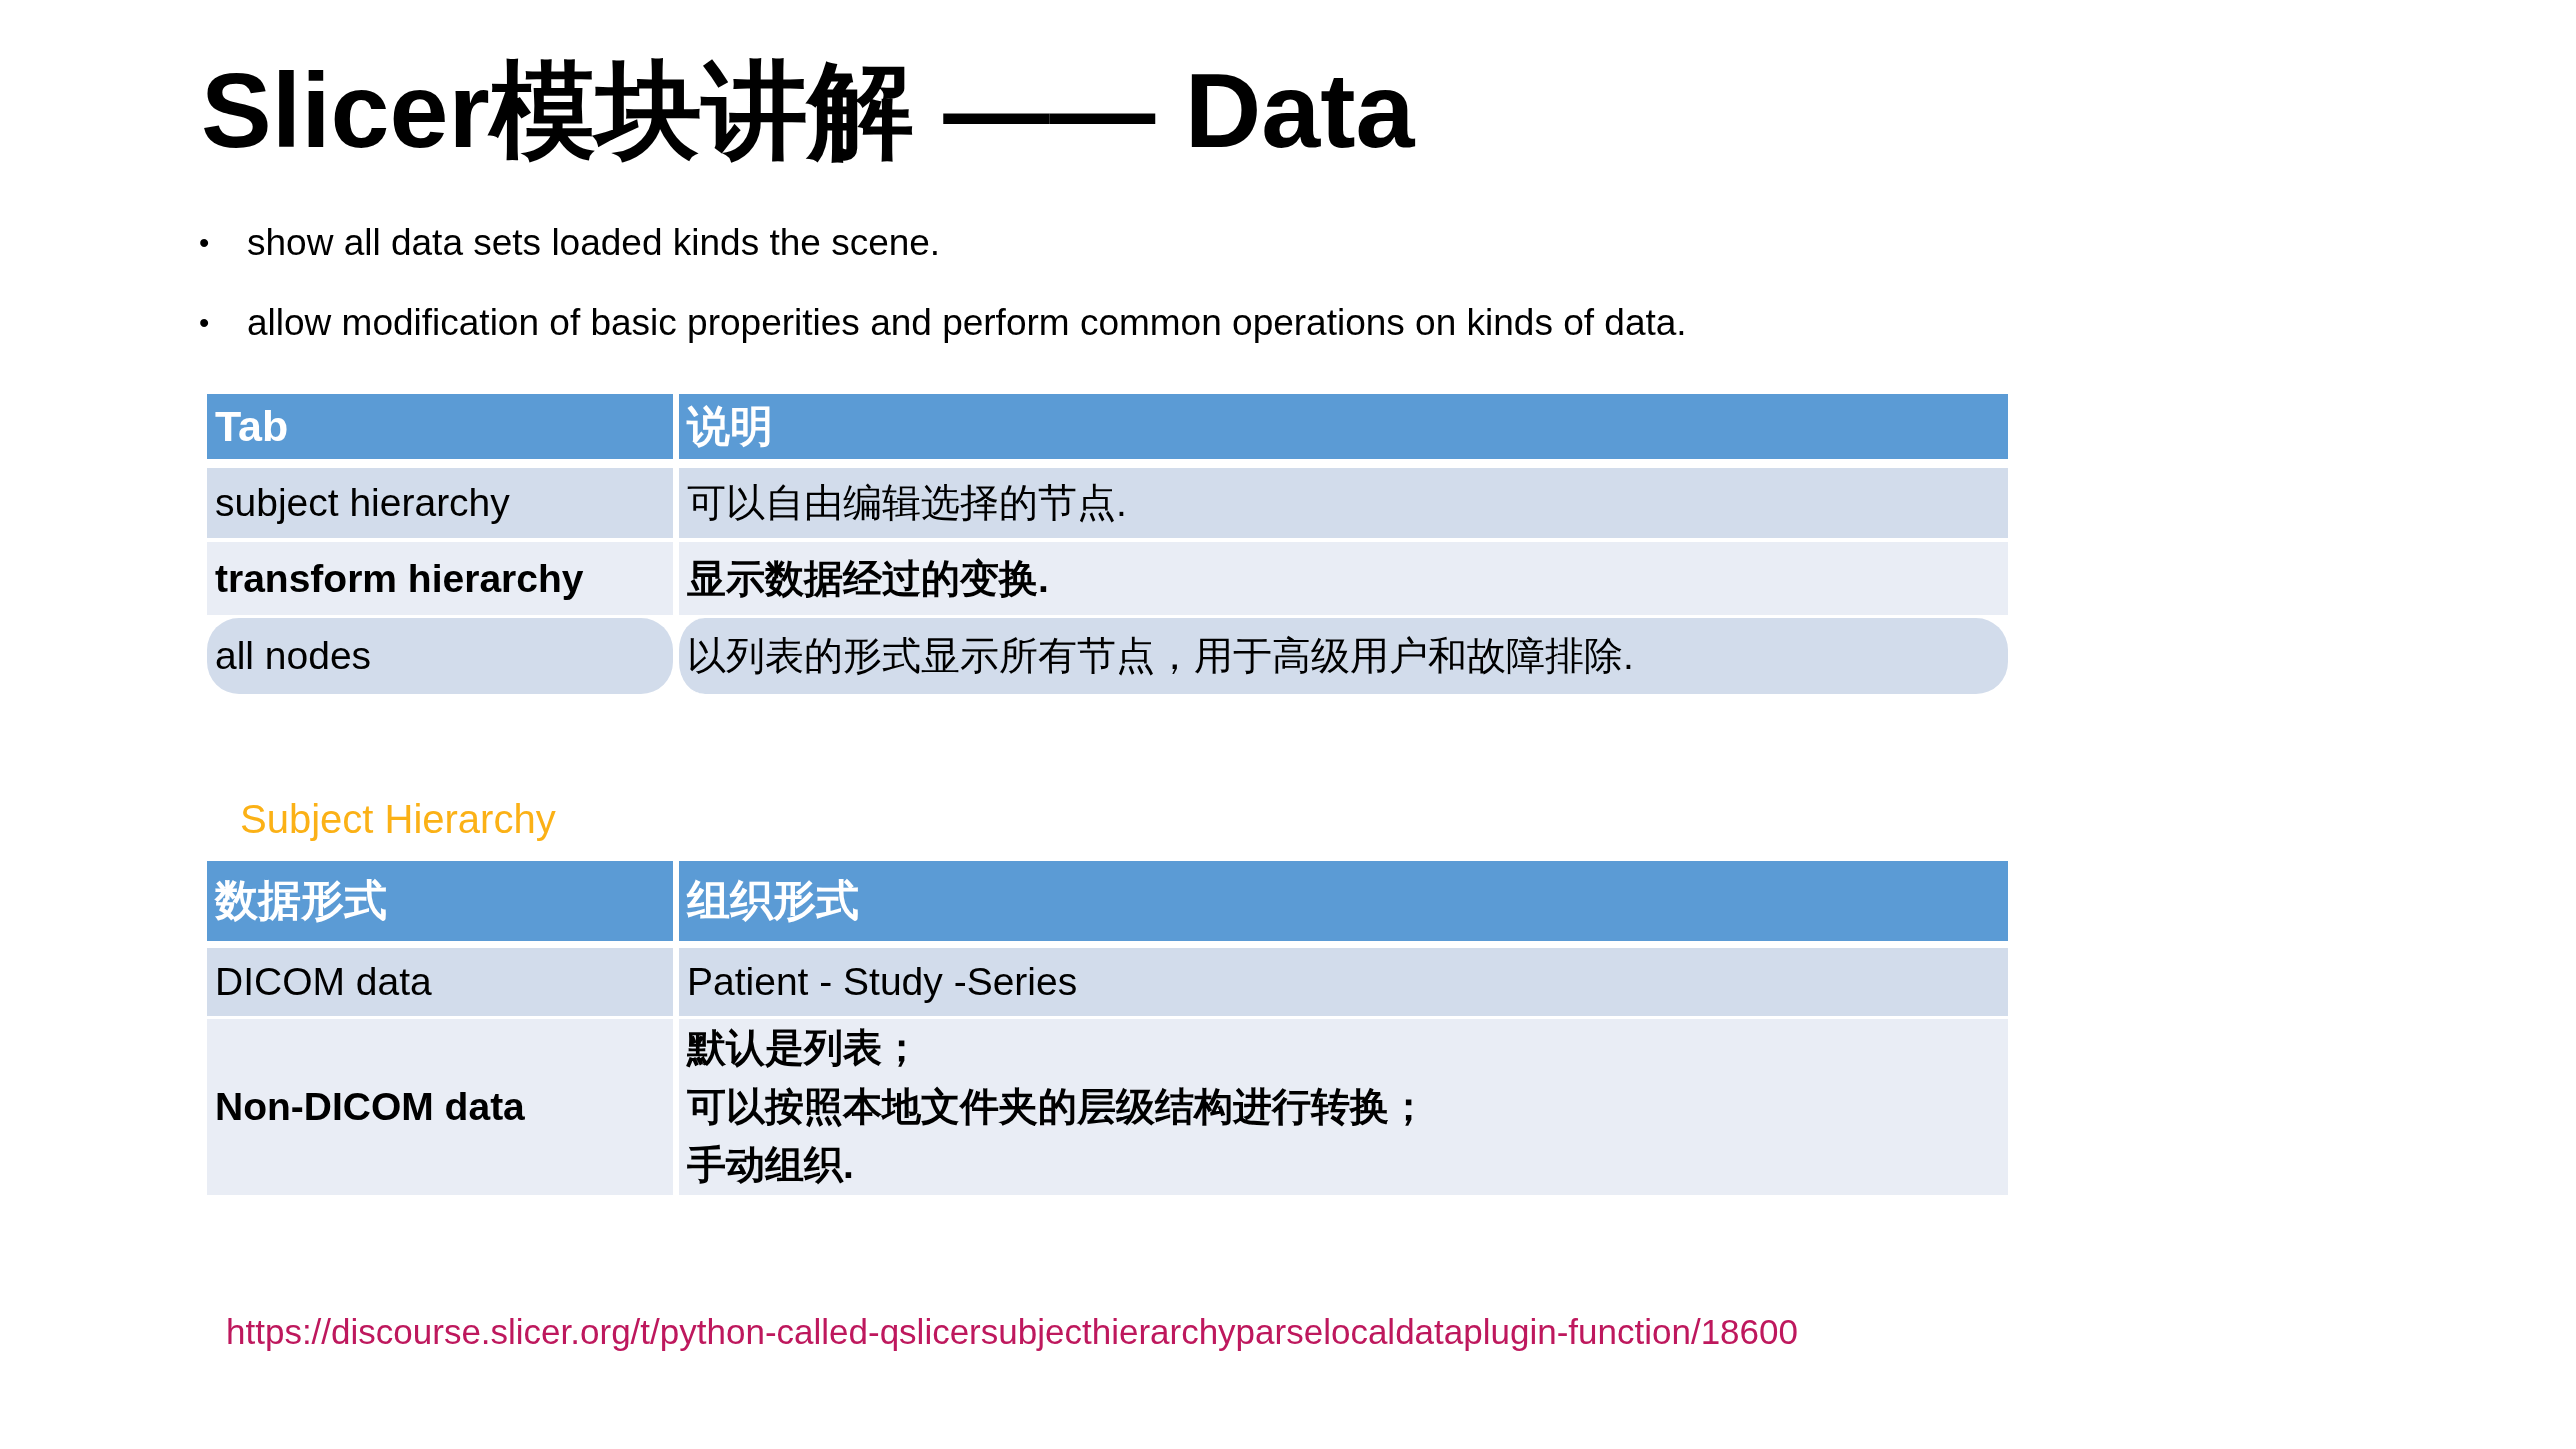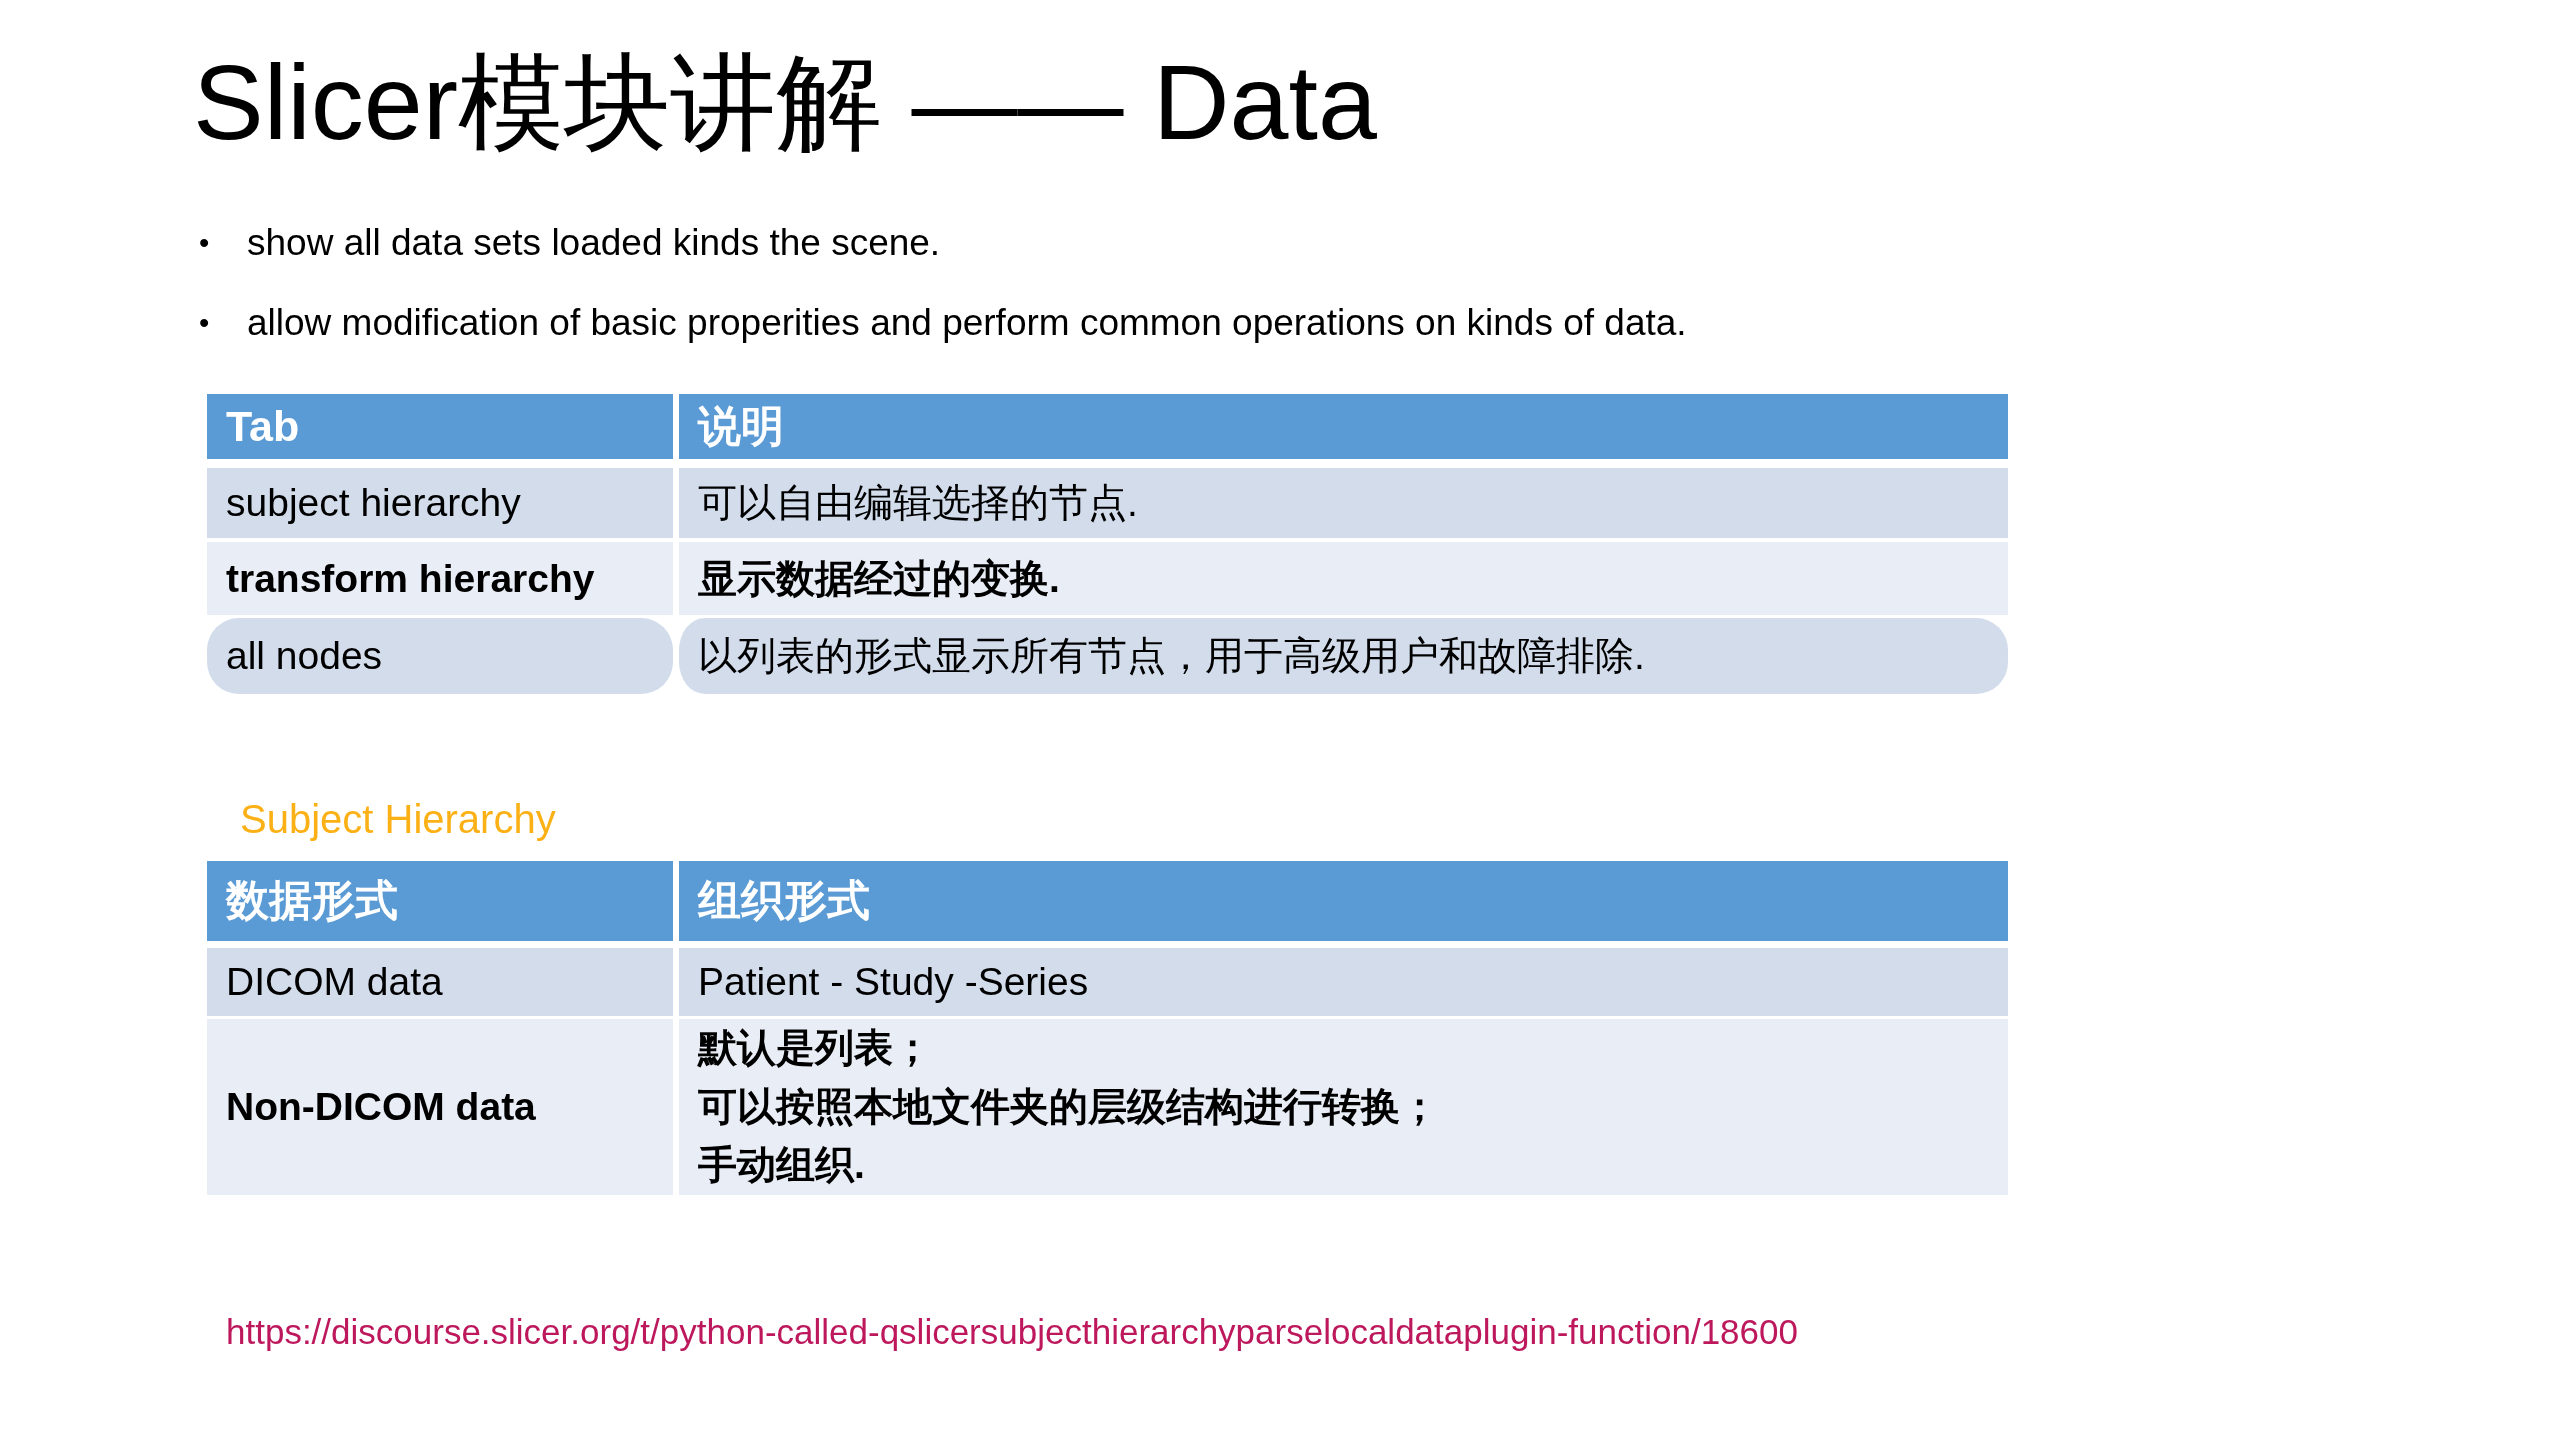--- a/index.html
+++ b/index.html
@@ -9,23 +9,23 @@
     height: 1449px;
     background: #ffffff;
     font-family: "Liberation Sans", sans-serif;
     color: #000000;
     overflow: hidden;
   }
   .title {
     position: absolute;
     left: 193px;
     top: 43px;
-    margin: 0;
+    margin: 8px;
     font-size: 106px;
-    font-weight: 400;
+    font-weight: 700;
     line-height: 1.12;
     letter-spacing: 0px;
     white-space: nowrap;
   }
   .bullets {
     position: absolute;
     left: 199px;
     top: 221px;
     margin: 0;
     padding: 0;
@@ -51,21 +51,21 @@
     left: 207px;
     width: 1801px;
     border-collapse: separate;
     border-spacing: 0;
     table-layout: fixed;
     font-size: 39px;
   }
   .tbl col.c1w { width: 466px; }
   .tbl th, .tbl td {
     box-sizing: border-box;
-    padding: 0 19px;
+    padding: 0 8px;
     vertical-align: middle;
     text-align: left;
     overflow: hidden;
   }
   .tbl th {
     background: #5B9BD5;
     color: #ffffff;
     font-weight: 700;
     font-size: 43px;
     height: 74px;

